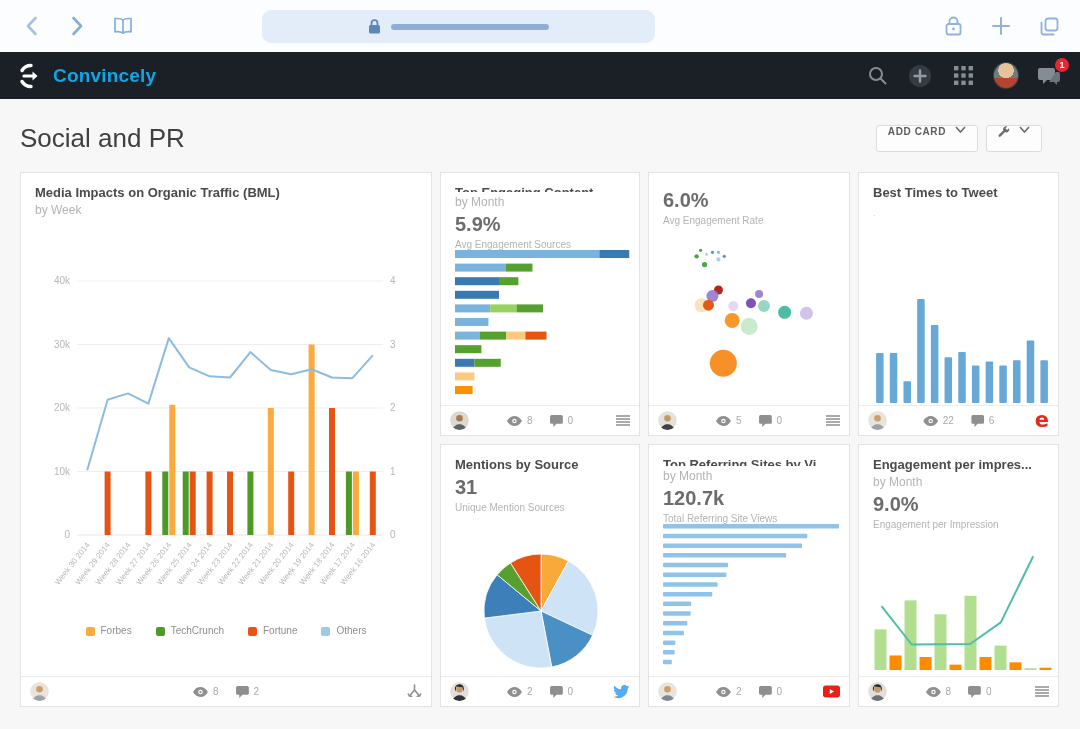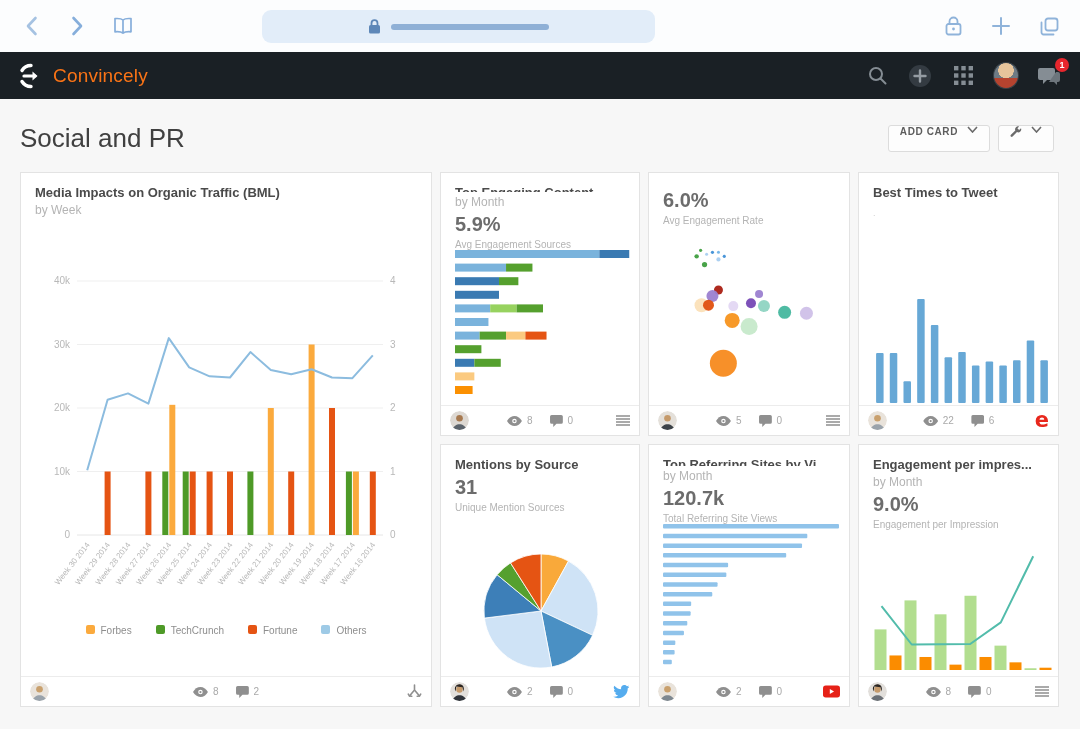--- a/index.html
+++ b/index.html
@@ -10,53 +10,53 @@
     padding:0 20px;position:relative}
   .b-left{display:flex;align-items:center;gap:24px}
   .b-ico{width:22px;height:22px;display:flex;align-items:center;justify-content:center;cursor:pointer}
   .url-pill{position:absolute;left:262px;top:10px;width:393px;height:33px;background:#e2edf9;
     border-radius:9px;display:flex;align-items:center;justify-content:center;gap:10px;cursor:pointer}
   .url-line{width:158px;height:6px;border-radius:3px;background:#8fb0d6}
   .b-right{margin-left:auto;display:flex;align-items:center;gap:26px}
   
   .navbar{height:47px;background:#1a2025;display:flex;align-items:center;padding:0 18px}
   .brand{display:flex;align-items:center;gap:9px;cursor:pointer}
-  .brand-name{color:#f97316;font-size:19px;font-weight:normal;letter-spacing:.2px}
+  .brand-name{color:#0ea5e9;font-size:19px;font-weight:bold;letter-spacing:.2px}
   .n-right{margin-left:auto;display:flex;align-items:center;gap:17px}
   .n-ico{width:26px;height:26px;display:flex;align-items:center;justify-content:center;
     position:relative;cursor:pointer}
   .n-avatar{width:27px;height:27px;border-radius:50%;overflow:hidden;
     background:radial-gradient(circle at 50% 30%, #e6c49b 0 36%, transparent 37%),
       linear-gradient(#6e7b85 0 58%, #b5432f 58%);border:1px solid #3a4147}
   .badge{position:absolute;top:-5px;right:-7px;min-width:14px;height:14px;border-radius:7px;
     background:#e8262d;color:#fff;font-size:9px;font-weight:bold;display:flex;
     align-items:center;justify-content:center;padding:0 3px}
   
-  .content{height:630px;background:#f7f7f7;padding:0 26px 0 20px}
+  .content{height:630px;background:#f7f7f7;padding:0 38px 0 20px}
   .page-head{height:73px;display:flex;align-items:center;justify-content:space-between;padding-top:6px}
   .page-title{font-size:26px;color:#404040;font-weight:400}
   .head-btns{display:flex;gap:8px}
   .btn{height:27px;background:#fdfdfd;border:1px solid #dcdcdc;border-radius:3px;
     display:flex;align-items:flex-start;gap:9px;padding:0 11px;cursor:pointer;color:#5d5d5d}
   .btn-label{font-size:10px;font-weight:bold;letter-spacing:.6px}
   
   .grid{display:grid;grid-template-columns:412px 200px 202px 201px;
     grid-template-rows:264px 263px;gap:8px}
   .card{background:#fff;border:1px solid #e3e3e3;display:flex;flex-direction:column;overflow:hidden}
   .card-large{grid-row:1 / span 2}
   .card-body{flex:1;padding:12px 14px 0;display:flex;flex-direction:column;overflow:hidden}
   .c-title{font-size:13px;font-weight:bold;color:#4a4a4a;white-space:nowrap;
     overflow:hidden;text-overflow:ellipsis}
   .c-sub{font-size:12px;color:#b4b4b4;margin-top:3px}
   .c-metric{font-size:20px;color:#6c6c6c;margin-top:4px;font-weight:700}
   .c-mlabel{font-size:10px;color:#b4b4b4;margin-top:3px}
   .chart{margin-top:auto}
   .chart-top{margin-top:8px}
   .legend{display:flex;justify-content:center;gap:24px;margin:4px 0 10px;font-size:10px;color:#8e8e8e}
-  .legend span{display:flex;align-items:flex-start;gap:6px}
+  .legend span{display:flex;align-items:flex-end;gap:6px}
   .sw{width:9px;height:9px;border-radius:2px;display:inline-block}
   
   .card-footer{height:30px;border-top:1px solid #ececec;display:flex;align-items:center;
     padding:0 9px;position:relative;background:#fff}
   .avatar{width:19px;height:19px;border-radius:50%;overflow:hidden;display:block;cursor:pointer}
   .f-center{position:absolute;left:50%;transform:translateX(-50%);display:flex;gap:17px;
     align-items:center;font-size:10px;color:#a9a9a9}
   .f-stat{display:flex;align-items:center;gap:5px}
   .f-right{margin-left:auto;display:flex;align-items:center;cursor:pointer}
   .e-logo{color:#e8271c;font-size:21px;font-weight:bold;line-height:1;font-family:"DejaVu Sans",sans-serif}

